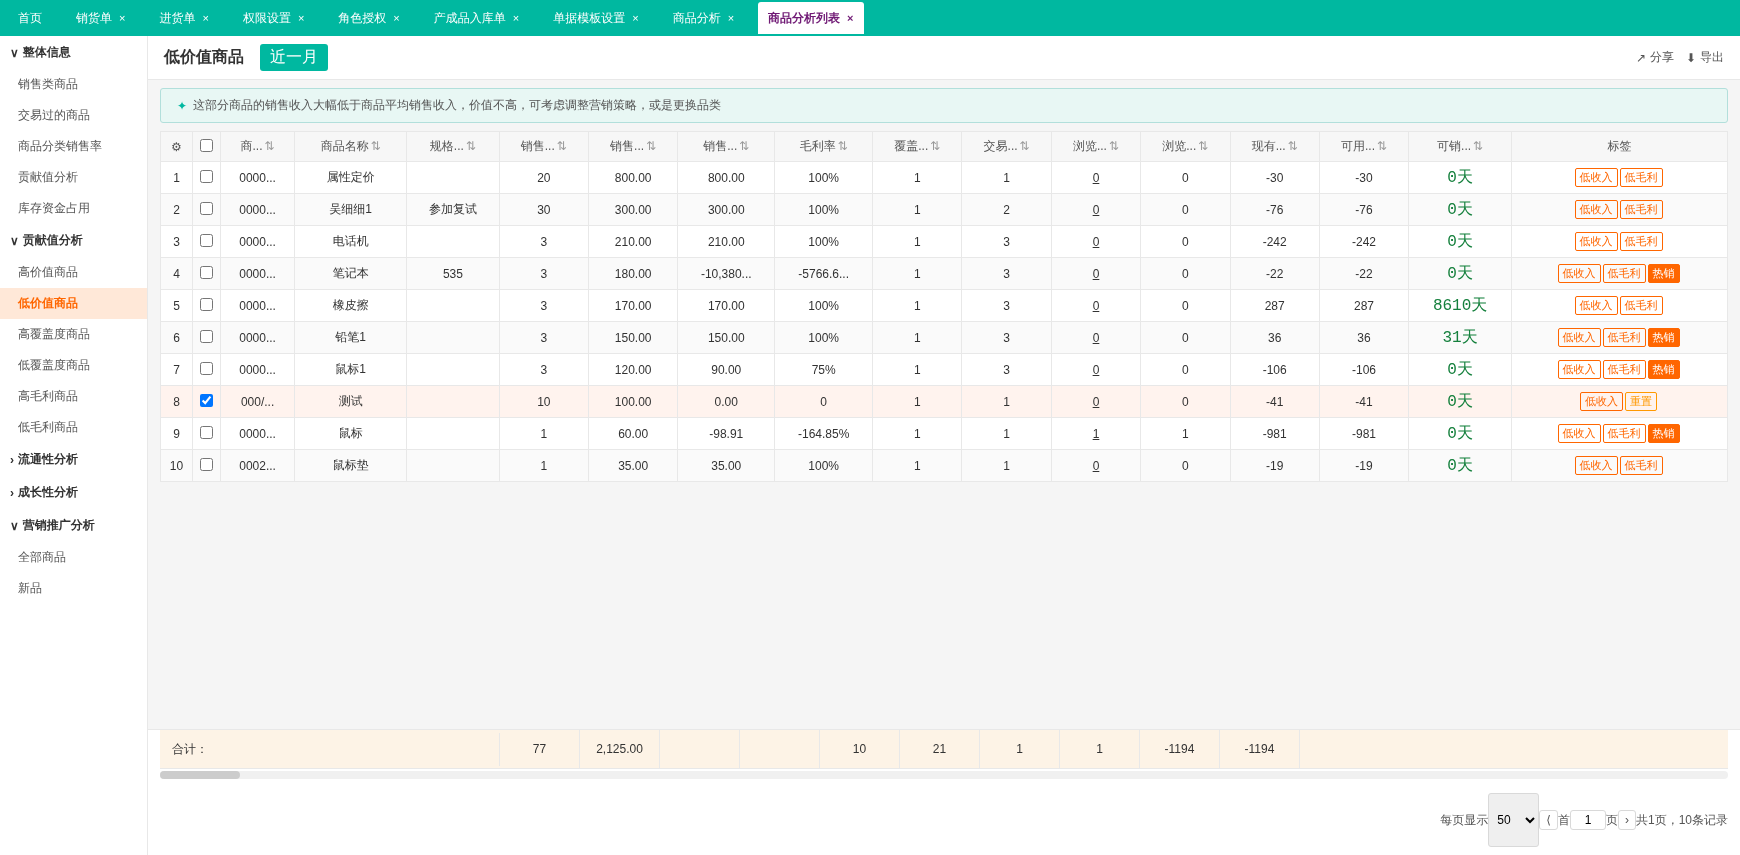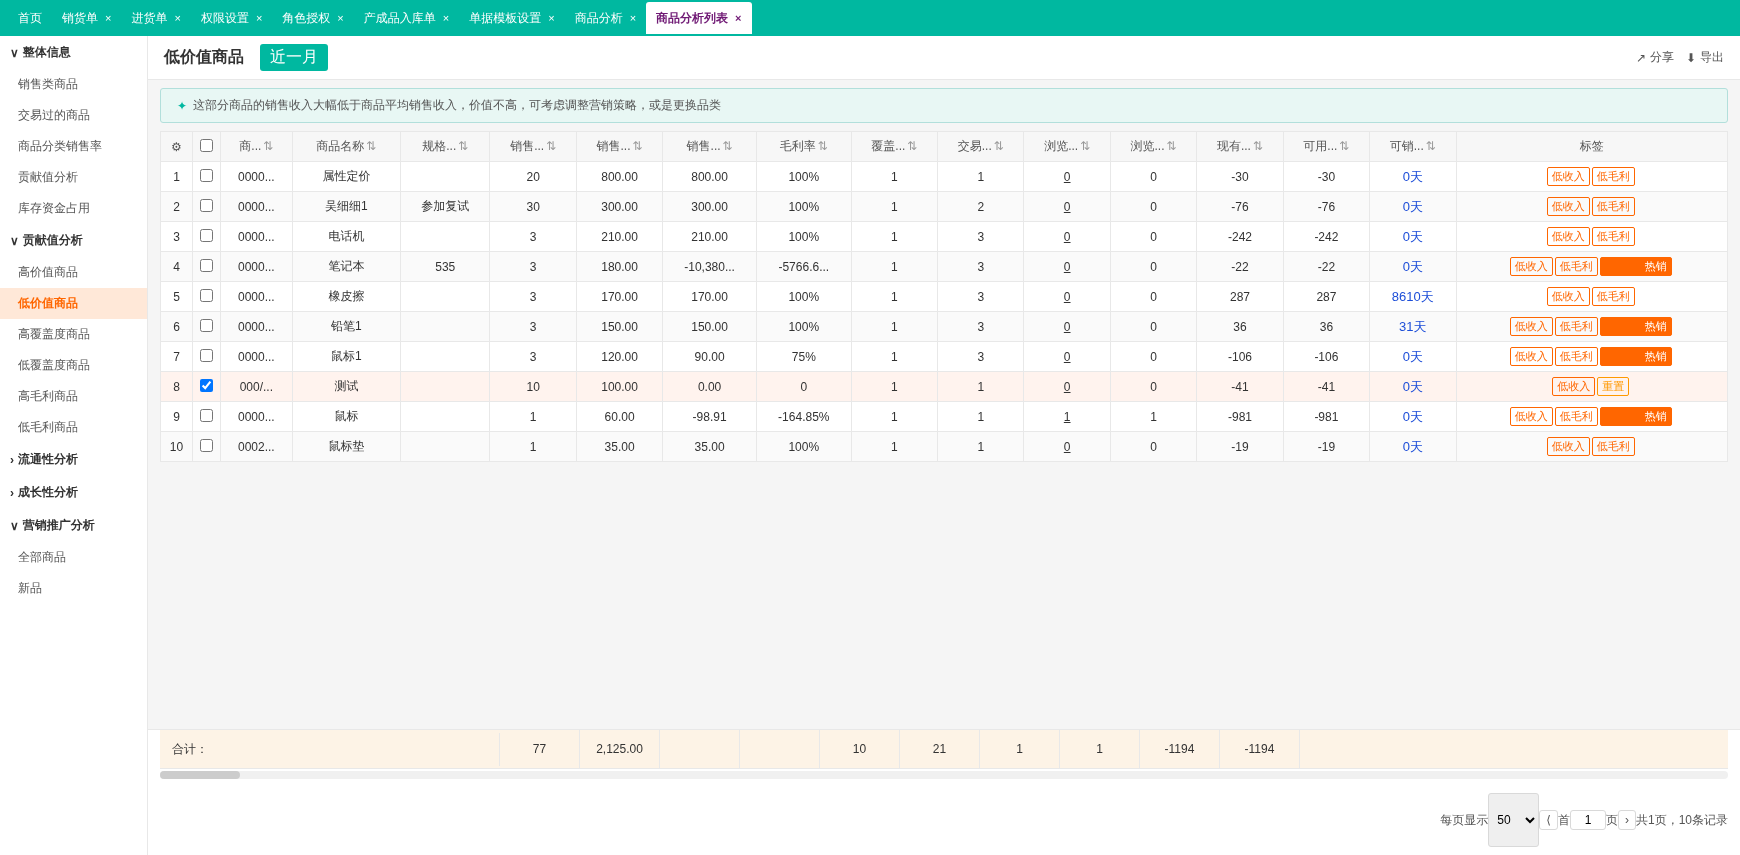--- a/index.html
+++ b/index.html
@@ -5,21 +5,21 @@
     * { box-sizing: border-box; margin: 0; padding: 0; font-family: 'Microsoft YaHei', Arial, sans-serif; font-size: 12px; }
     body { background: #f5f5f5; overflow: hidden; width: 1740px; height: 855px; }
 
     
     .top-nav {
       display: flex;
       align-items: center;
       background: #00b8a0;
       height: 36px;
       padding: 0 8px;
-      gap: 0;
+      gap: 14px;
       text-align: right;
     }
     .nav-item {
       color: #fff;
       padding: 4px 10px;
       border-radius: 3px 3px 0 0;
       cursor: pointer;
       white-space: nowrap;
       display: flex;
       align-items: center;
@@ -171,22 +171,22 @@
     tbody tr.highlighted { background: #fff3ee; }
     .tag {
       display: inline-block;
       border: 1px solid #ff6600;
       color: #ff6600;
       border-radius: 2px;
       padding: 1px 4px;
       font-size: 11px;
       margin-right: 2px;
     }
-    .tag.orange-fill { background: #ff6600; color: #fff; padding-left: 44px; }
-    .tag-days { color: #1d4ed8; font-size: 13px; }
+    .tag.orange-fill { background: #ff6600; color: #fff; }
+    .tag-days { color: #15803d; font-size: 16px; font-family: Liberation Mono, monospace; }
     .link-underline { text-decoration: underline; color: #333; cursor: pointer; }
 
     
     .footer {
       background: #fff;
       border-top: 1px solid #e8e8e8;
       padding: 0 12px;
     }
     .totals-row {
       display: flex;

